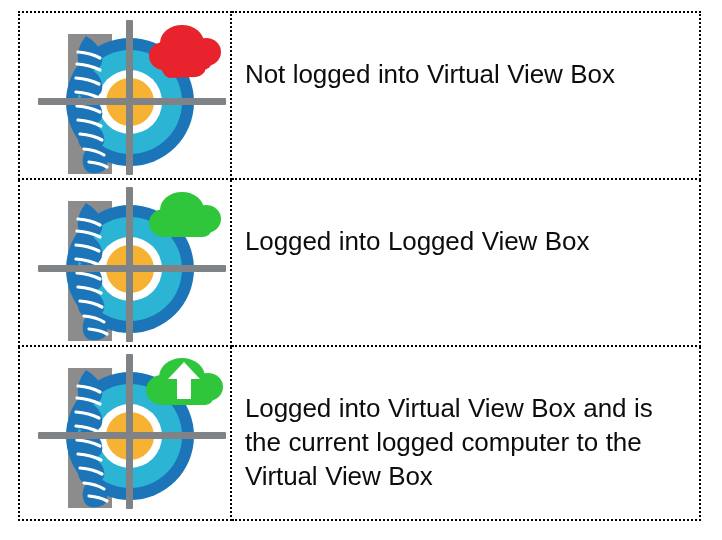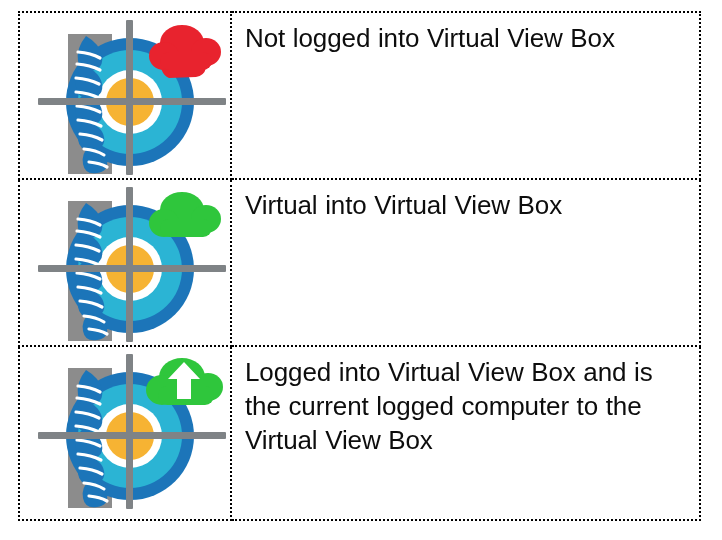--- a/index.html
+++ b/index.html
@@ -51,20 +51,21 @@
   }
 
   .status-text {
     font-size: 26px;
     line-height: 1.30;
     color: #0d0d0d;
     font-family: "Liberation Sans", sans-serif;
     font-weight: 400;
     letter-spacing: -0.1px;
     word-spacing: 0.5px;
+    margin-top: 36px;
   }
 
   
   .vvb-icon {
     position: absolute;
     left: 14px;
     top: 3px;
     width: 196px;
     height: 162px;
   }
@@ -171,21 +172,21 @@
               <g>
                 <ellipse cx="148" cy="27" rx="22" ry="18" fill="#2FC63C"></ellipse>
                 <ellipse cx="172" cy="36" rx="15" ry="14" fill="#2FC63C"></ellipse>
                 <ellipse cx="130" cy="40" rx="15" ry="14" fill="#2FC63C"></ellipse>
                 <rect x="126" y="36" width="52" height="18" rx="9" fill="#2FC63C"></rect>
               </g>
             </svg>
           </div>
         </td>
         <td class="text-cell">
-          <div class="status-text">Virtual into Virtual View Box</div>
+          <div class="status-text">Logged into Logged View Box</div>
         </td>
       </tr>
 
       <tr class="row-tall">
         <td class="icon-cell">
           <div class="vvb-icon">
             <svg viewBox="0 0 196 162" xmlns="http://www.w3.org/2000/svg">
               <rect x="34" y="18" width="44" height="140" fill="#8C8C8C"></rect>
               <circle cx="96" cy="86" r="64" fill="#1C75B9"></circle>
               <circle cx="96" cy="86" r="52" fill="#2BB4D4"></circle>

